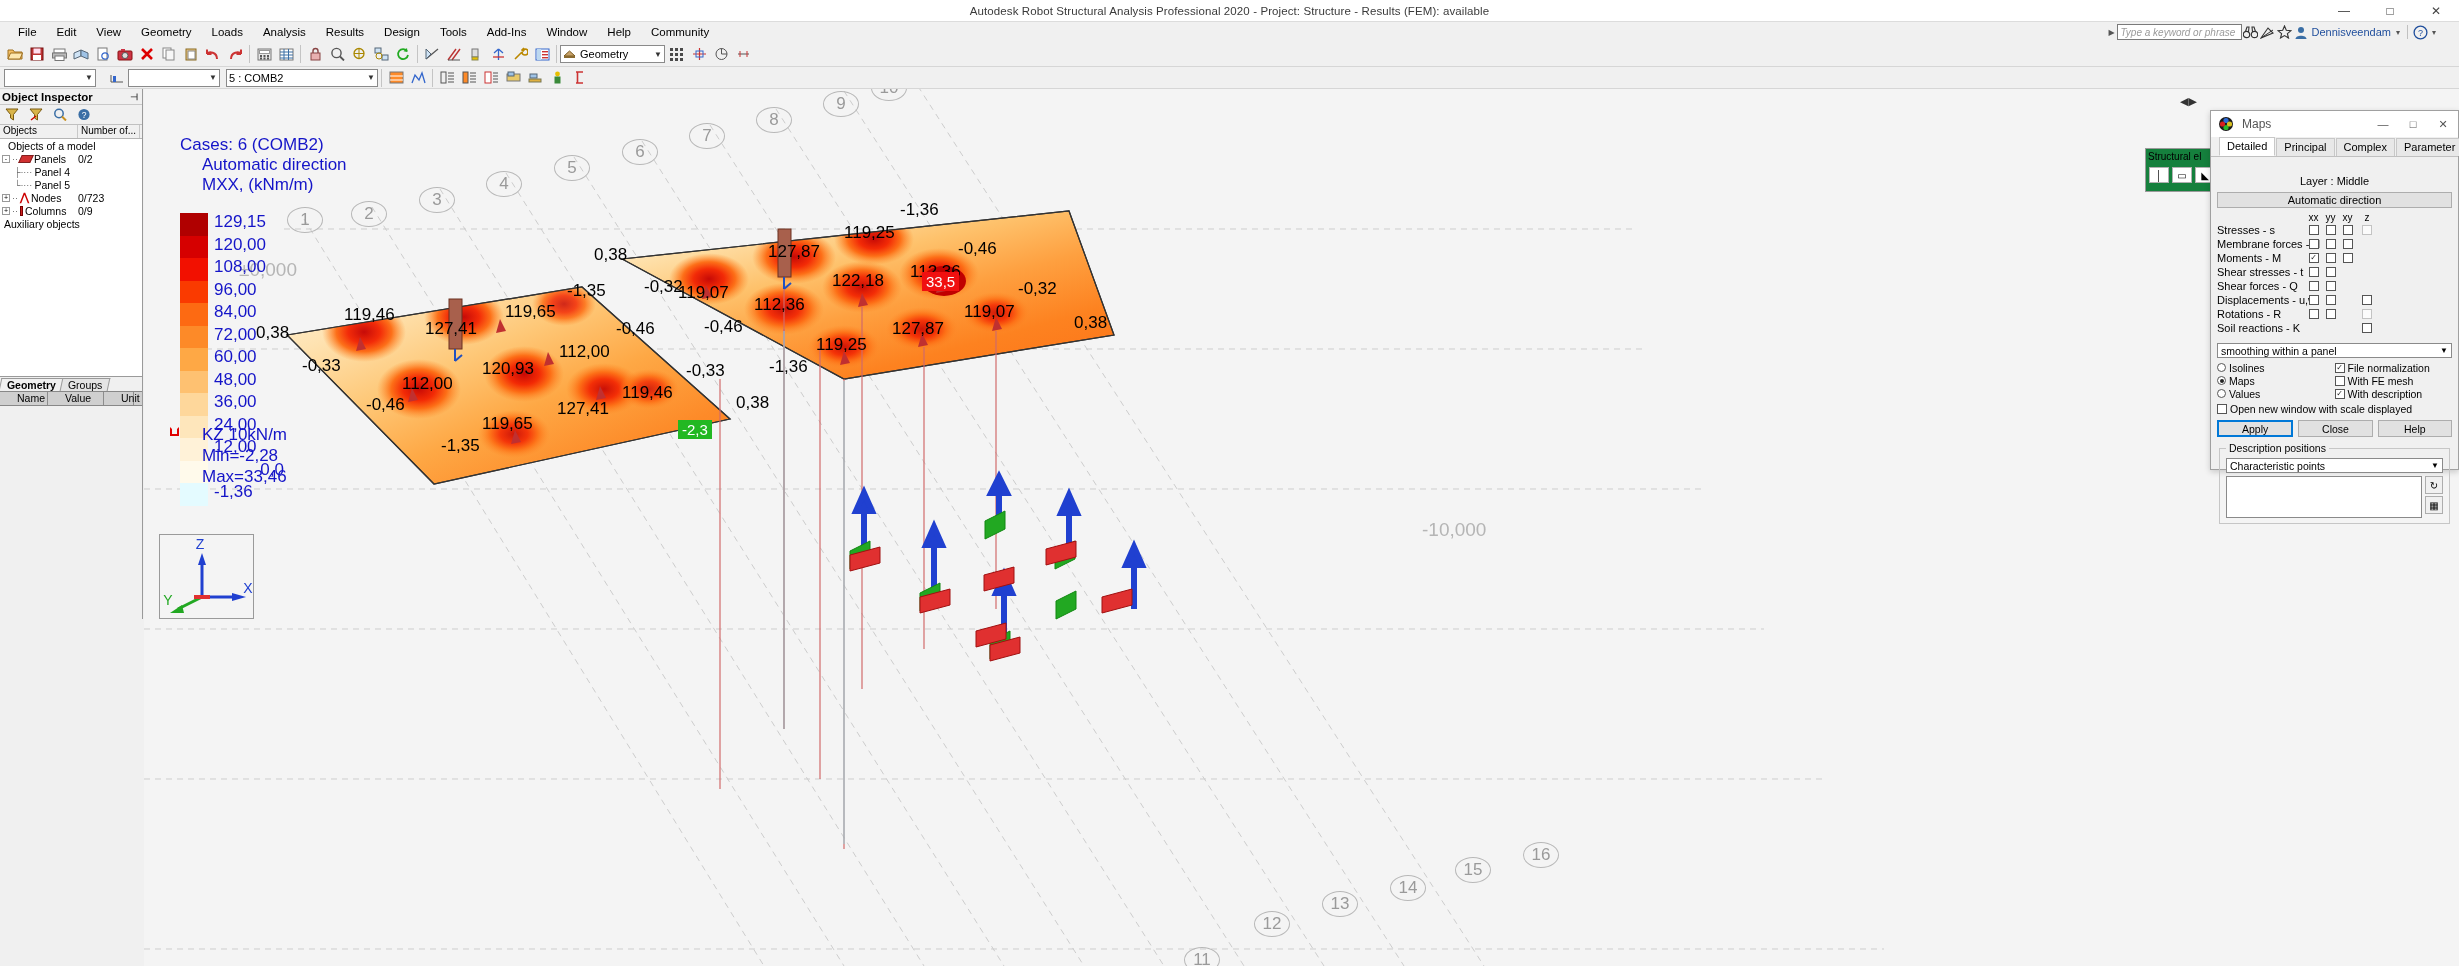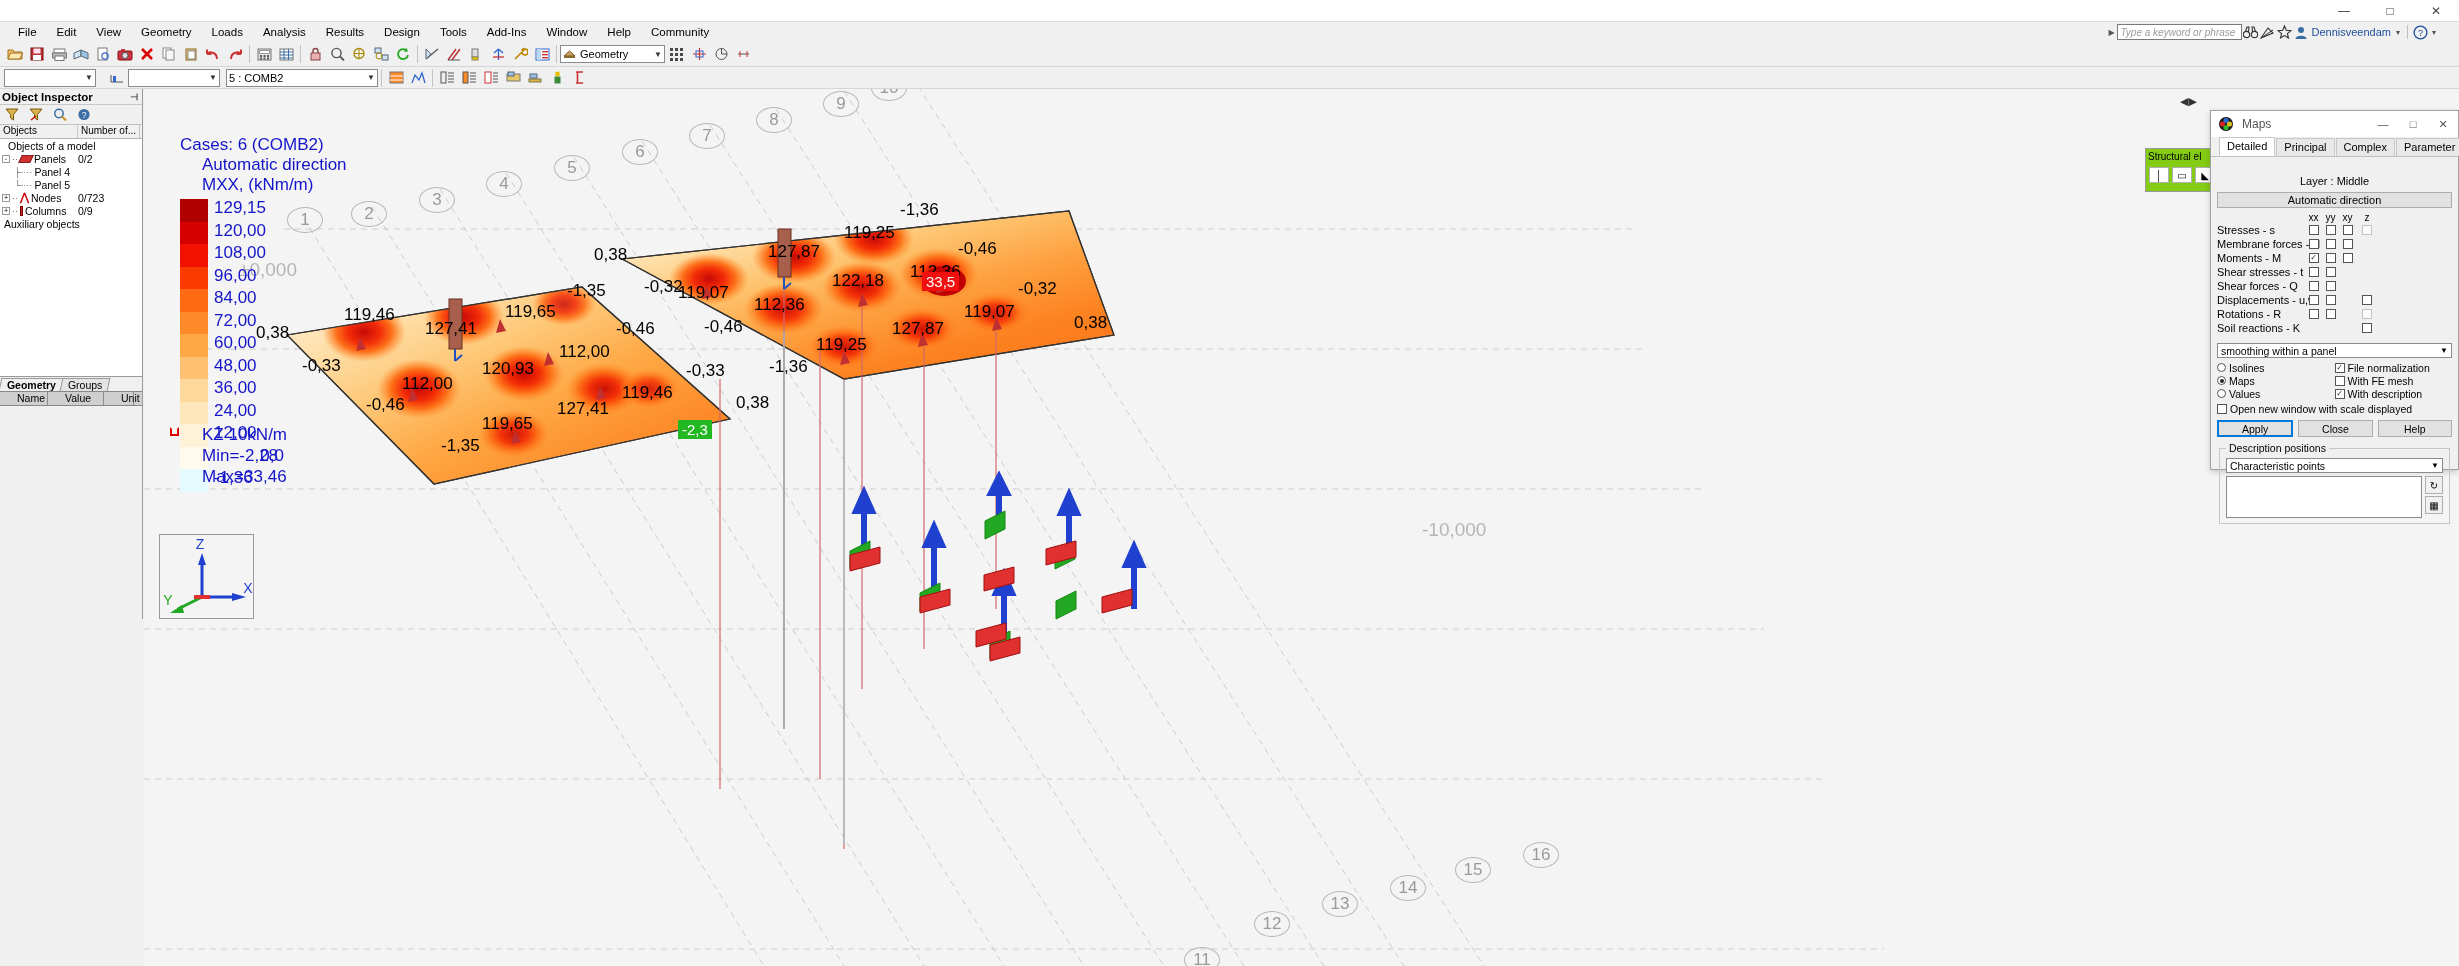--- a/index.html
+++ b/index.html
@@ -119,21 +119,21 @@
     position:absolute; width:36px; height:26px; border:1px solid #b8b8b8; border-radius:50%;
     color:#9a9a9a; font-size:17px; display:flex; align-items:center; justify-content:center;
     background:transparent;
   }
   .axlabel{ position:absolute; color:#b5b5b5; font-size:19px; }
 
   
   #legend{ position:absolute; left:36px; top:46px; }
   #legend .ltitle{ color:#1414c8; font-size:17px; line-height:20px; white-space:nowrap; }
   #legend .ltitle.indent{ padding-left:22px; }
-  #lgwrap{ position:relative; margin-top:2px; }
+  #lgwrap{ position:relative; margin-top:16px; }
   #swatches{ position:absolute; left:0; top:2px; width:28px; }
   #swatches div{ height:22.5px; width:28px; }
   #lgvals{ position:relative; left:34px; }
   #lgvals div{ color:#1414c8; font-size:17px; line-height:22.5px; white-space:nowrap; }
   #lgvals div.r{ text-align:right; width:70px; }
   #kzblock{ position:absolute; left:36px; top:335px; color:#1414c8; font-size:17px; line-height:21px;}
   #kzblock .kzrow{ white-space:nowrap; padding-left:22px; }
   #kzmark{ position:absolute; left:26px; top:338px; width:9px; height:9px;
            border:2px solid #e00000; border-top-color:transparent; }
 
@@ -198,34 +198,35 @@
   .descsel .a{ margin-left:auto; font-size:8px; padding-right:3px; }
   .descbox{ margin-top:3px; display:flex; gap:3px; }
   .descbox .tx{ flex:1; height:42px; background:#fff; border:1px solid #8a8a8a; }
   .descbox .side{ width:18px; display:flex; flex-direction:column; gap:2px; }
   .descbox .side div{ height:18px; border:1px solid #adadad; background:#f0f0f0;
                       display:flex;align-items:center;justify-content:center;font-size:10px;}
 
   
   #structel{
     position:absolute; left:2145px; top:148px; width:93px; height:44px;
-    background:#84cc16; border:1px solid #9a9a9a; font-size:10px;
+    background:#15803d; border:1px solid #9a9a9a; font-size:10px;
   }
   #structel .se-t{ display:flex; height:15px; align-items:center; padding:0 2px; }
   #structel .se-b{ display:flex; gap:3px; padding:3px; }
   #structel .se-b div{ width:20px;height:16px;border:1px solid #b0b0b0;background:#fff;
                        display:flex;align-items:center;justify-content:center;font-size:10px;}
   #vtab{ position:absolute; left:2233px; top:130px; width:10px; height:38px;
          font-size:9px; color:#333; writing-mode:vertical-rl; text-align:center; }
   #leftarrows{ position:absolute; left:2180px; top:95px; font-size:11px; color:#333; }
 </style>
 </head>
 <body>
 
 <div id="titlebar">
+  <div class="title">Autodesk Robot Structural Analysis Professional 2020 - Project: Structure - Results (FEM): available</div>
   <div class="win-btns">
     <div class="win-btn">—</div>
     <div class="win-btn">□</div>
     <div class="win-btn">✕</div>
   </div>
 </div>
 
 <div id="menubar">
   <div style="width:8px"></div>
   <div class="mi">File</div>

